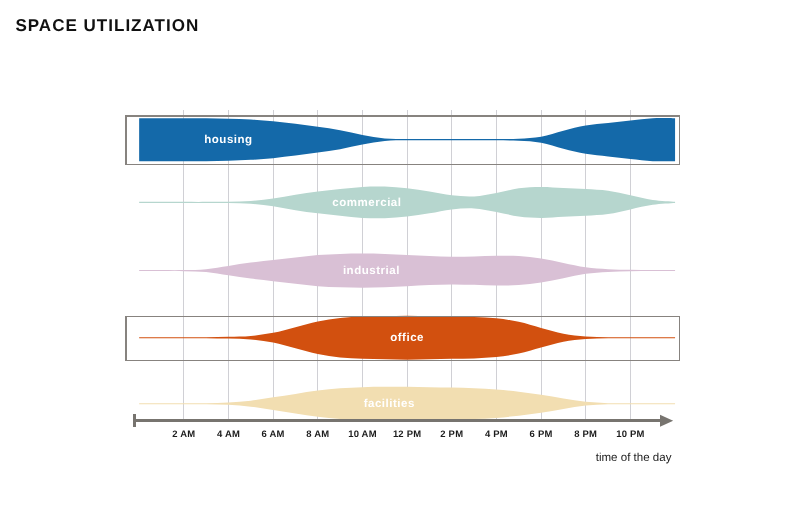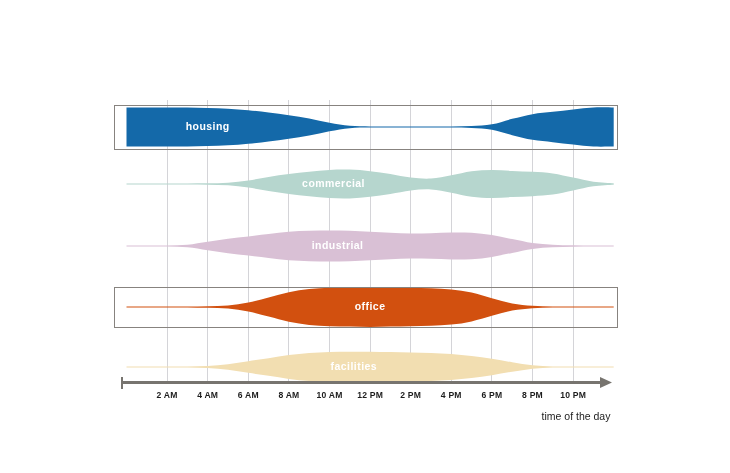--- a/index.html
+++ b/index.html
@@ -85,20 +85,21 @@
     font-size: 10.5px;
     fill: #1c1c1c;
     text-anchor: middle;
   }
 </style>
 </head>
 <body>
 
 <div id="chart-root">
 
+  <div class="page-title">SPACE UTILIZATION</div>
 
   <svg class="plot" viewBox="0 0 730 473">
     <g id="gridlines-group">
         <line x1="167.10" x2="167.10" y1="100" y2="382" class="gridline"></line>
         <line x1="207.70" x2="207.70" y1="100" y2="382" class="gridline"></line>
         <line x1="248.30" x2="248.30" y1="100" y2="382" class="gridline"></line>
         <line x1="288.90" x2="288.90" y1="100" y2="382" class="gridline"></line>
         <line x1="329.50" x2="329.50" y1="100" y2="382" class="gridline"></line>
         <line x1="370.10" x2="370.10" y1="100" y2="382" class="gridline"></line>
         <line x1="410.70" x2="410.70" y1="100" y2="382" class="gridline"></line>

